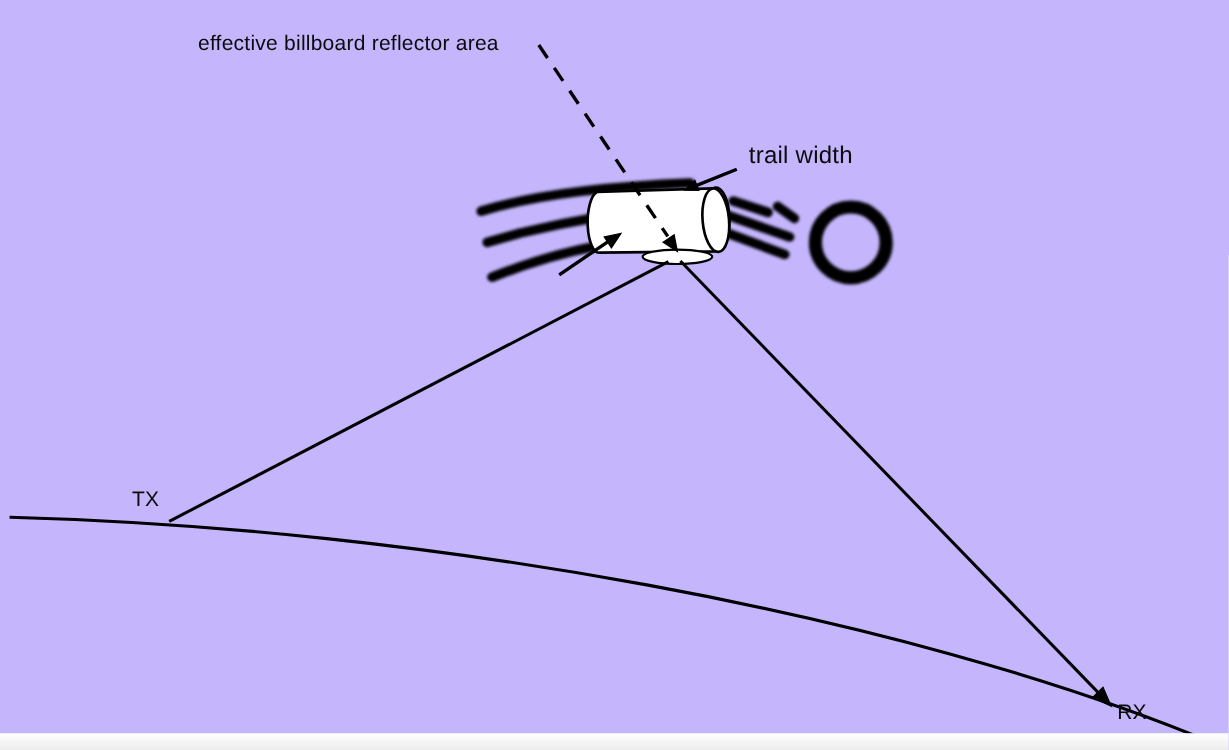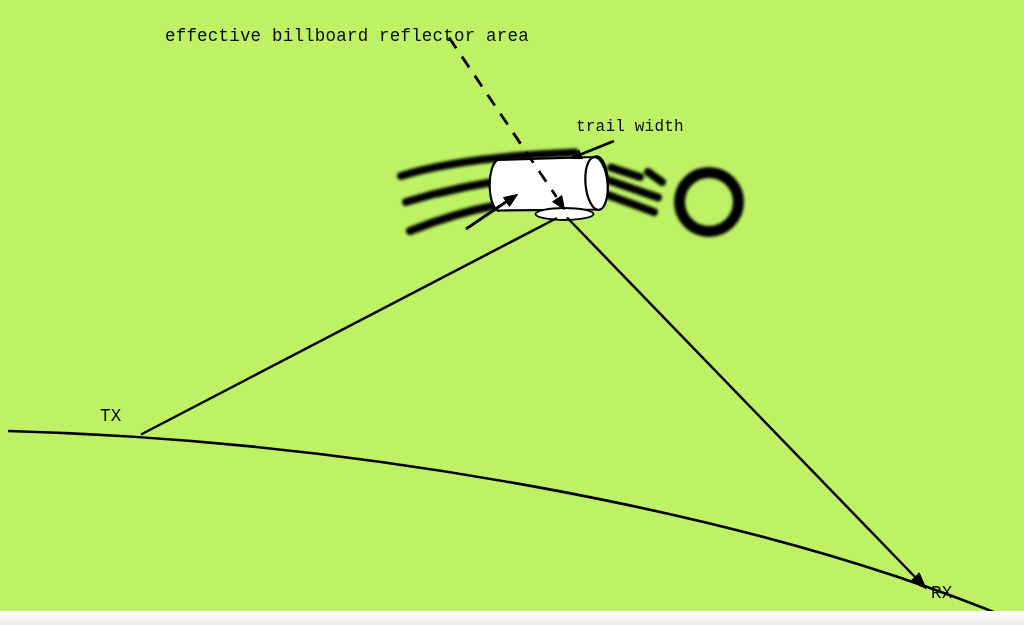--- a/index.html
+++ b/index.html
@@ -4,41 +4,41 @@
 <style>
   html, body {
     margin: 0;
     padding: 0;
     background: #ffffff;
   }
   #figure {
     position: relative;
     width: 1024px;
     height: 625px;
-    background: #bef264;
-    font-family: Liberation Mono, monospace;
+    background: #c4b5fd;
+    font-family: Liberation Sans, sans-serif;
     overflow: hidden;
   }
   #diagram-svg {
     position: absolute;
     left: 0;
     top: 0;
   }
   .label {
     position: absolute;
     color: #0b0b0b;
     font-size: 17.5px;
     line-height: 1.1;
     white-space: nowrap;
     letter-spacing: 0.2px;
   }
-  .label.small { font-size: 16px; }
+  .label.small { font-size: 20px; margin-left: 48px; }
   #label-reflector-area { left: 165px; top: 27px; }
   #label-trail-width    { left: 576px; top: 119px; }
-  #label-tx             { left: 100px; top: 407px; }
+  #label-tx             { left: 110px; top: 407px; }
   #label-rx             { left: 931px; top: 584px; }
 </style>
 </head>
 <body>
 
 <div id="figure">
 
   <svg id="diagram-svg" width="1024" height="625" viewBox="0 0 1024 625">
     <defs>
       <filter id="fuzz" x="-30%" y="-30%" width="160%" height="160%">

